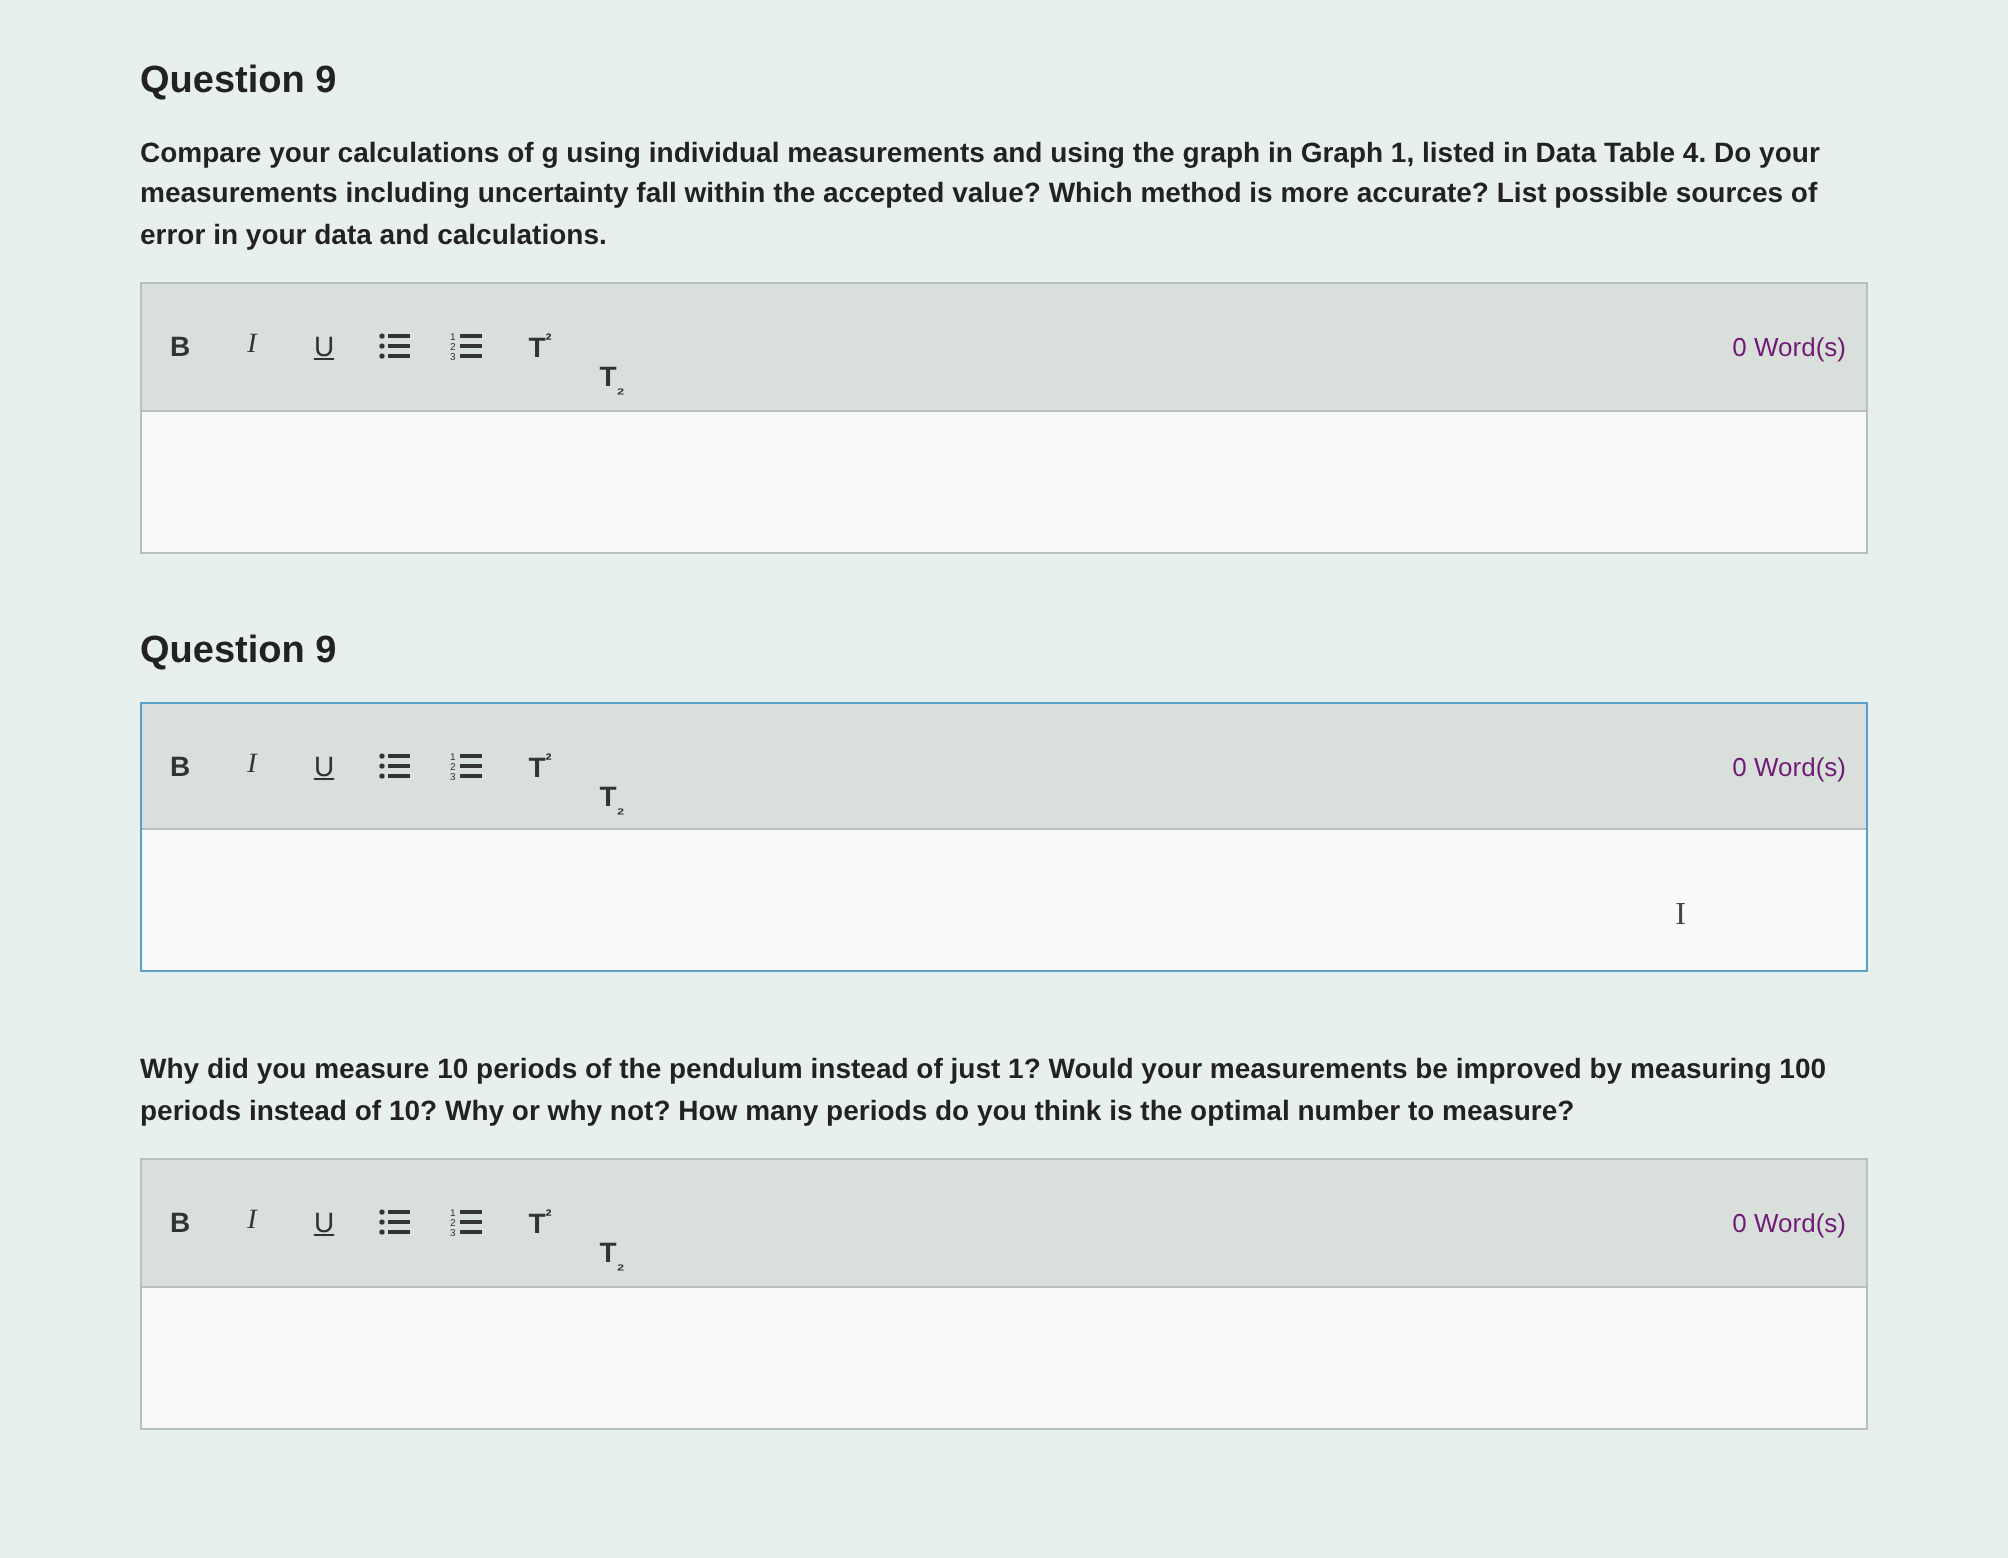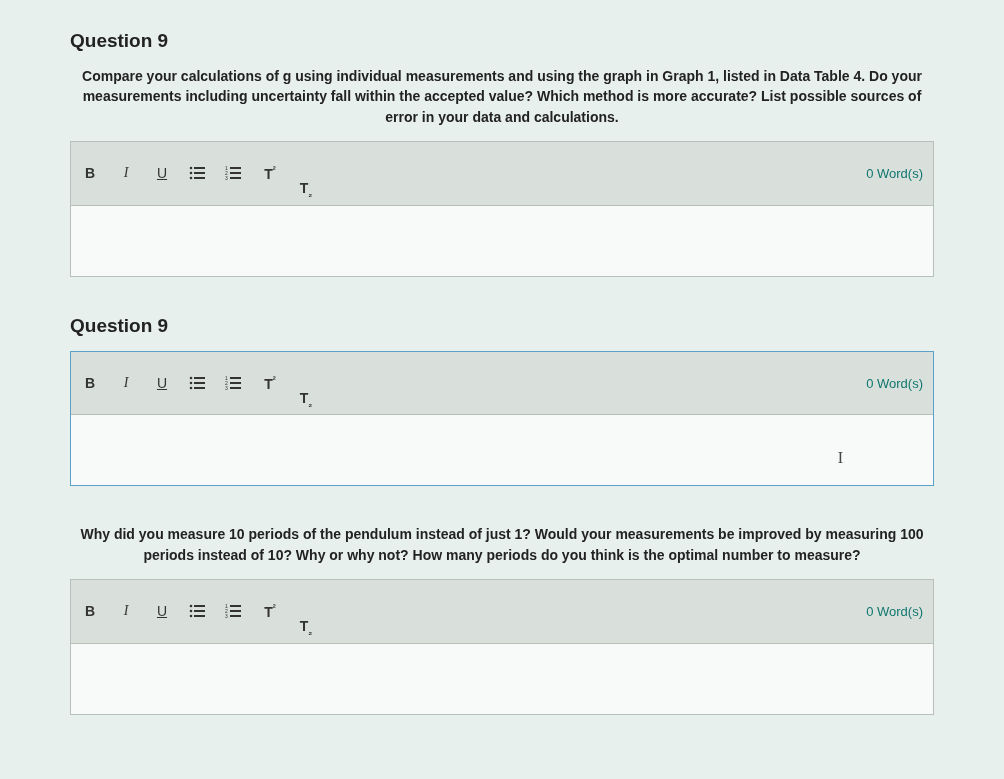--- a/index.html
+++ b/index.html
@@ -18,21 +18,20 @@
     font-weight: 600;
     color: #222;
     margin-bottom: 14px;
   }
   .question-prompt {
     font-size: 14px;
     font-weight: 600;
     color: #222;
     line-height: 1.45;
     margin-bottom: 14px;
-    text-align: center;
   }
   .editor {
     border: 1px solid #b8c0bc;
     background: #f7faf8;
   }
   .toolbar {
     display: flex;
     align-items: center;
     background: #d9e0dc;
     border-bottom: 1px solid #b8c0bc;
@@ -51,21 +50,21 @@
   .tool-btn.italic { font-style: italic; font-family: Georgia, serif; }
   .tool-btn.underline { text-decoration: underline; }
   .tool-btn.list svg { display: block; }
   .tool-btn.sup { font-weight: 700; }
   .tool-btn.sup sup { font-size: 0.65em; }
   .tool-btn.sub { font-weight: 600; margin-top: 32px; }
   .tool-btn.sub sub { font-size: 0.65em; }
   .spacer { flex: 1; }
   .word-count {
     font-size: 13px;
-    color: #0f766e;
+    color: #701a75;
     text-align: right;
   }
   .editor-body {
     min-height: 70px;
     padding: 10px;
     background: #f7faf8;
     font-size: 14px;
   }
   .editor.active {
     border-color: #5aa0c8;

